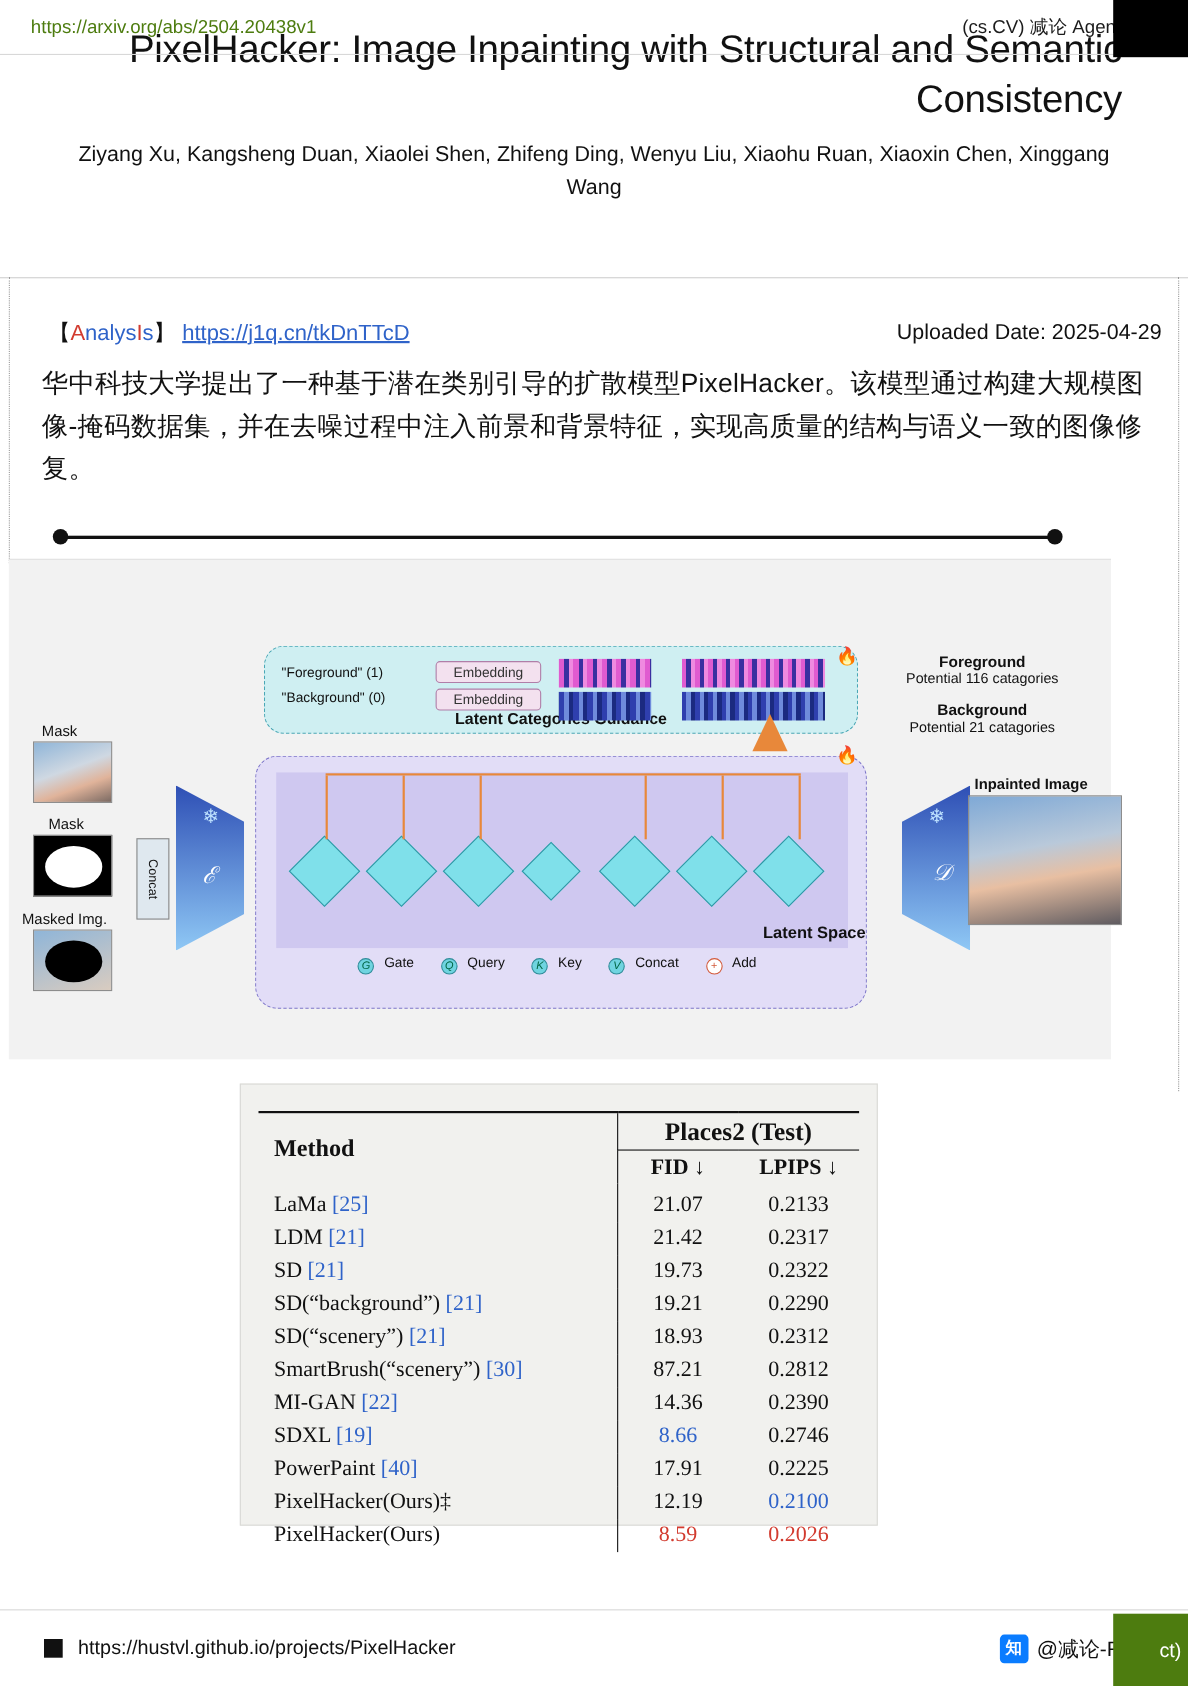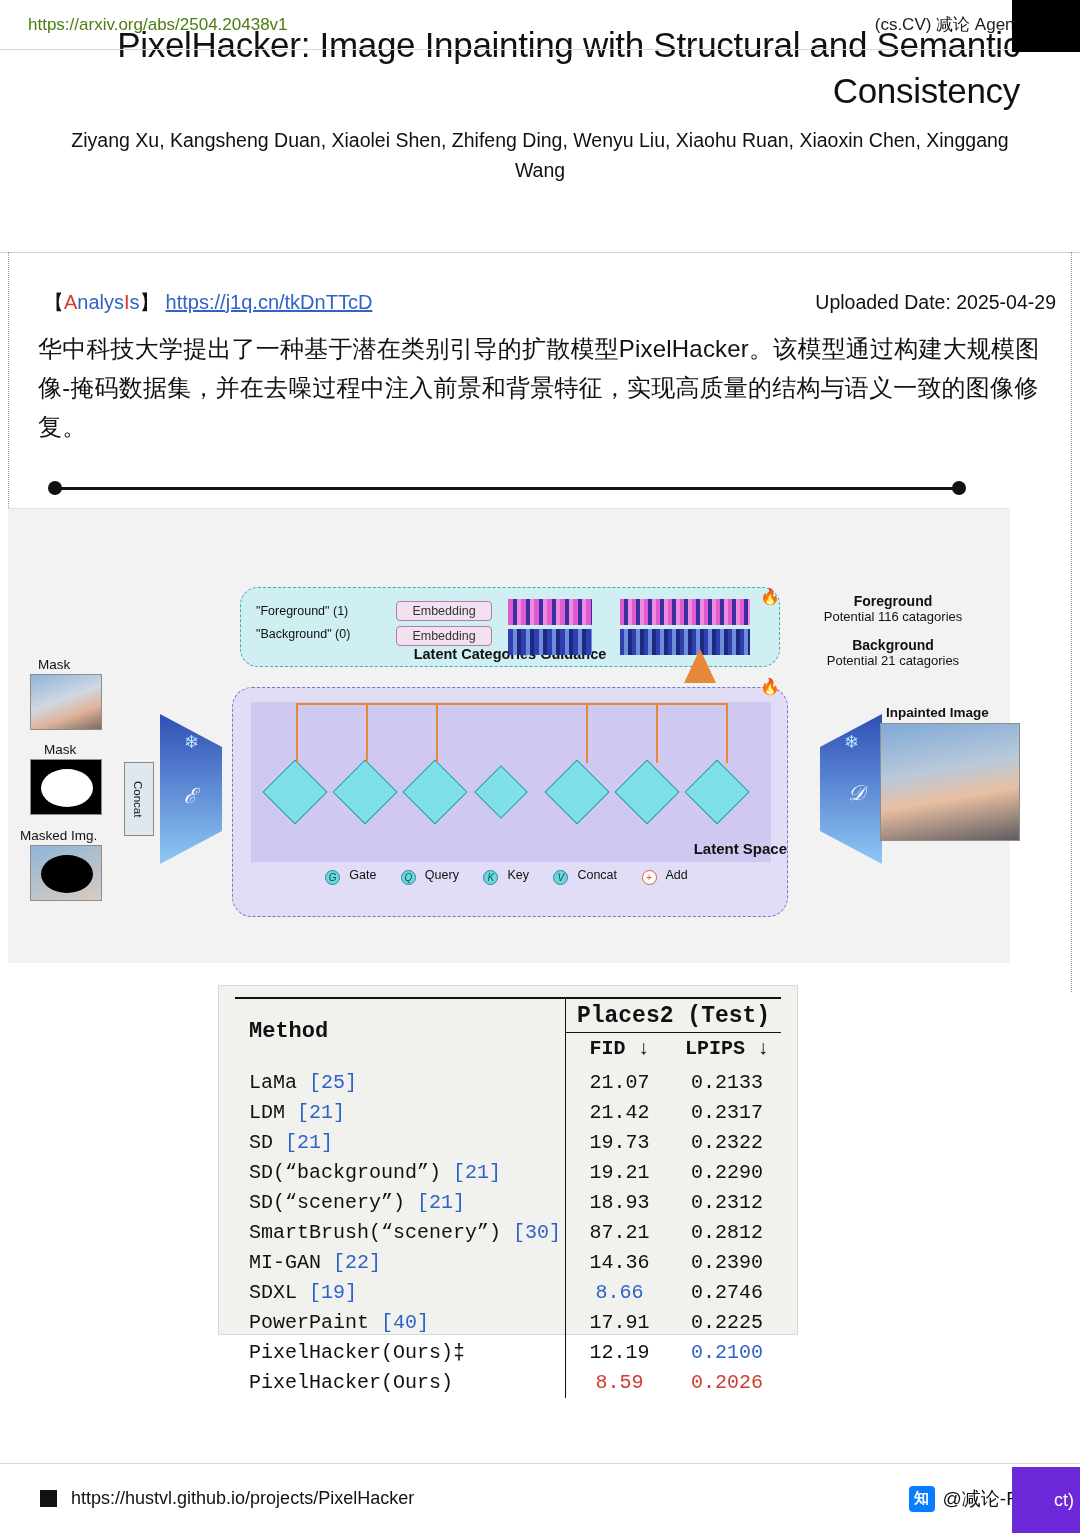--- a/index.html
+++ b/index.html
@@ -156,24 +156,24 @@
   }
   .rightinfo { position:absolute; right:22px; top:86px; width:190px; text-align:center; }
   .rightinfo .h { font-size:14px; font-weight:bold; }
   .rightinfo .s { font-size:13px; }
 
   .hmap { position:absolute; height:26px; }
   .fire { position:absolute; font-size:16px; }
 
   
   .tablewrap {
-    position:absolute; left:218px; top:985px; width:580px; height:350px;
+    position:absolute; left:218px; top:985px; width:580px; height:402px;
     background:#f1f1ee; border:1px solid #d9d9d5;
-    padding:11px 16px;
-    font-family:Liberation Mono, monospace;
+    padding:24px 16px;
+    font-family:Liberation Serif, serif;
   }
   table { border-collapse:collapse; width:100%; font-size:20px; }
   th, td { padding:3.5px 4px; }
   .th-method { text-align:left; font-weight:bold; font-size:22px; padding-left:14px;}
   .th-group { font-weight:bold; font-size:23px; }
   .th-sub { text-align:center; font-weight:bold; font-size:20px; }
   .rowname { text-align:left; padding-left:14px; white-space:nowrap; }
   .num { text-align:center; width:110px; }
   .cite { color:#2f63c9; }
   .blue { color:#2f63c9;margin-left:44px; }
@@ -190,21 +190,21 @@
   }
   .foot-left { display:flex; align-items:center; gap:14px; font-size:18px; }
   .sq { width:17px; height:17px; background:#111; display:inline-block; }
   .foot-right { display:flex; align-items:center; gap:8px; font-size:19px; color:#111; }
   .zhihu {
     width:26px; height:26px; background:#0a7cff; color:#fff; font-size:15px;
     display:inline-flex; align-items:center; justify-content:center; border-radius:4px;
     font-weight:bold;
   }
   .footblack {
-    position:absolute; right:0; bottom:0; width:68px; height:66px; background:#6d28d9;
+    position:absolute; right:0; bottom:0; width:68px; height:66px; background:#4d7c0f;
   }
   .ct { position:absolute; right:6px; bottom:22px; color:#fff; font-size:18px; }
 </style>
 </head>
 <body>
 
 <div class="page">
 
   <div class="topbar">
     <div class="url">https://arxiv.org/abs/2504.20438v1</div>

